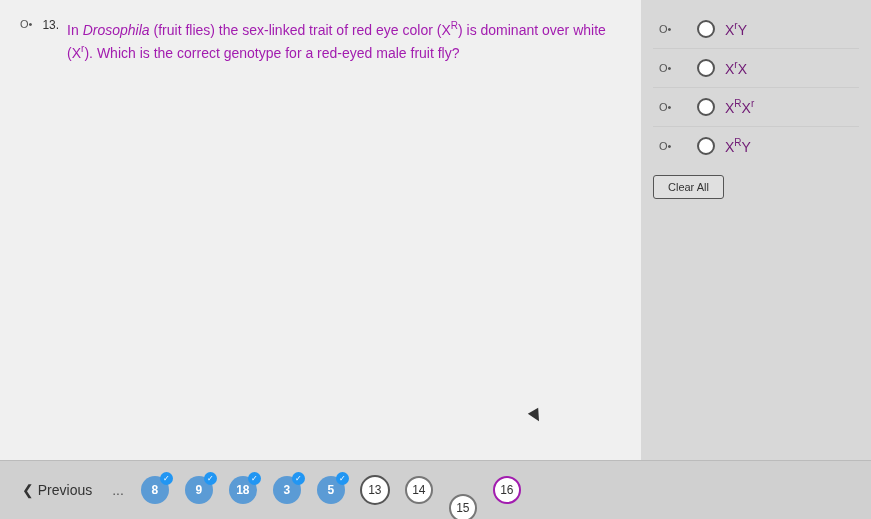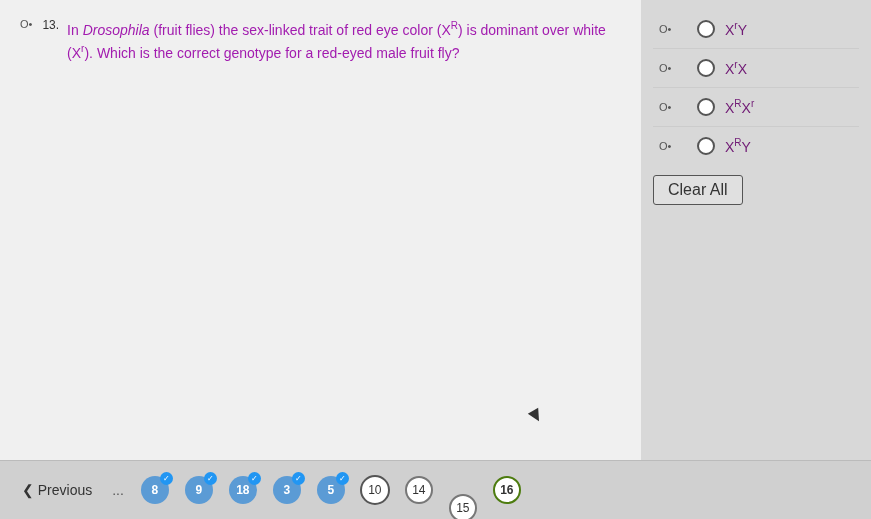--- a/index.html
+++ b/index.html
@@ -105,21 +105,21 @@
       font-size: 14px;
       color: #701a75;
     }
 
     .clear-all-btn {
       margin-top: 10px;
       align-self: flex-start;
       border: 1px solid #555;
       background: #e0e0e0;
       padding: 5px 14px;
-      font-size: 16px;
+      font-size: 11px;
       cursor: pointer;
       border-radius: 3px;
       color: #333;
     }
 
     .bottom-bar {
       position: absolute;
       bottom: 0;
       left: 0;
       width: 100%;
@@ -287,27 +287,27 @@
     <div class="circle-filled">3</div>
     <div class="check-badge">✓</div>
   </div>
 
   <div class="nav-page-btn">
     <div class="circle-filled">5</div>
     <div class="check-badge">✓</div>
   </div>
 
   <div class="nav-page-btn">
-    <div class="circle-outline" style="border: 2px solid #555; width:30px;height:30px;">10</div>
+    <div class="circle-outline" style="border: 2px solid #555; width:30px;height:30px;">13</div>
   </div>
 
   <div class="nav-page-btn">
     <div class="circle-outline" style="border: 2px solid #777; text-align: right;">14</div>
   </div>
 
   <div class="nav-page-btn">
     <div class="circle-outline" style="border: 2px solid #777; margin-top: 36px;">15</div>
   </div>
 
   <div class="nav-page-btn">
-    <div class="circle-outline" style="border: 2px solid #4d7c0f; font-weight: bold;">16</div>
+    <div class="circle-outline" style="border: 2px solid #a21caf;">16</div>
   </div>
 </div>
 
 </body></html>

